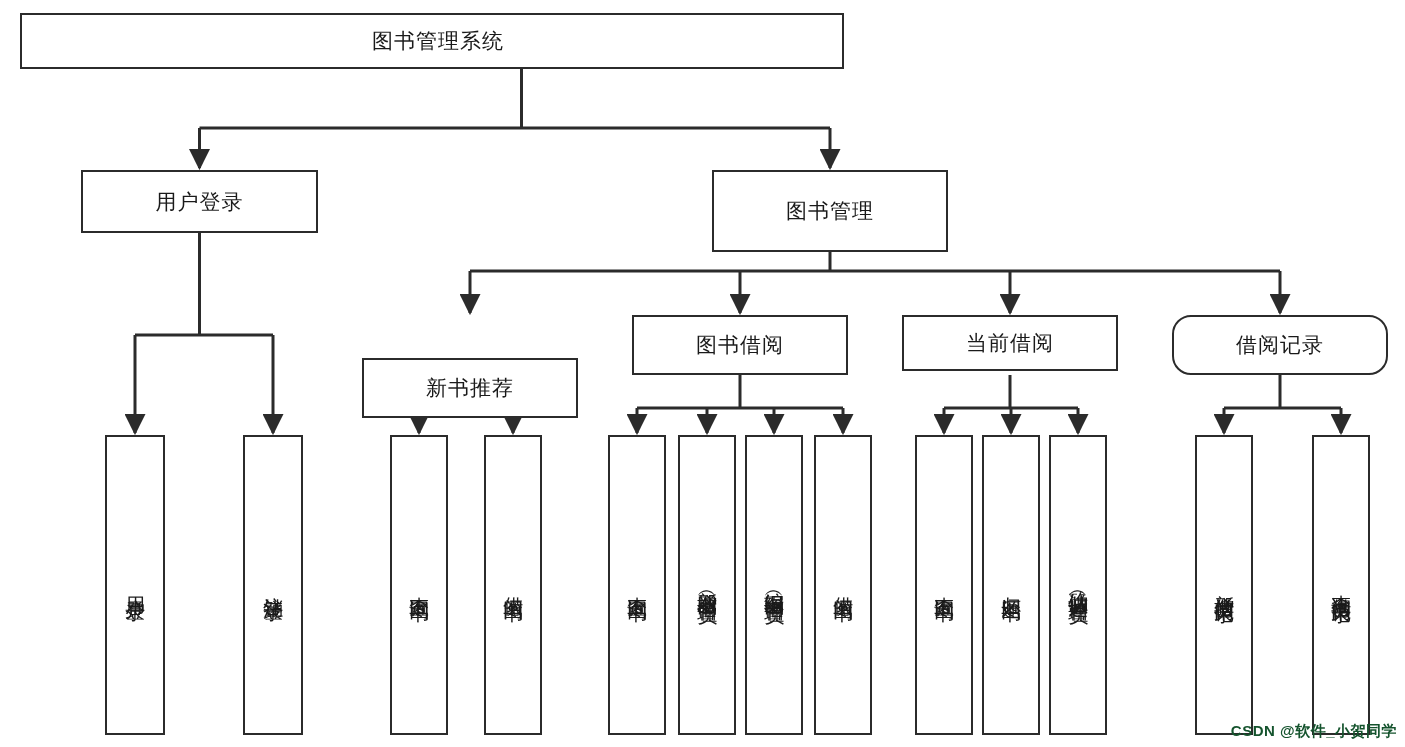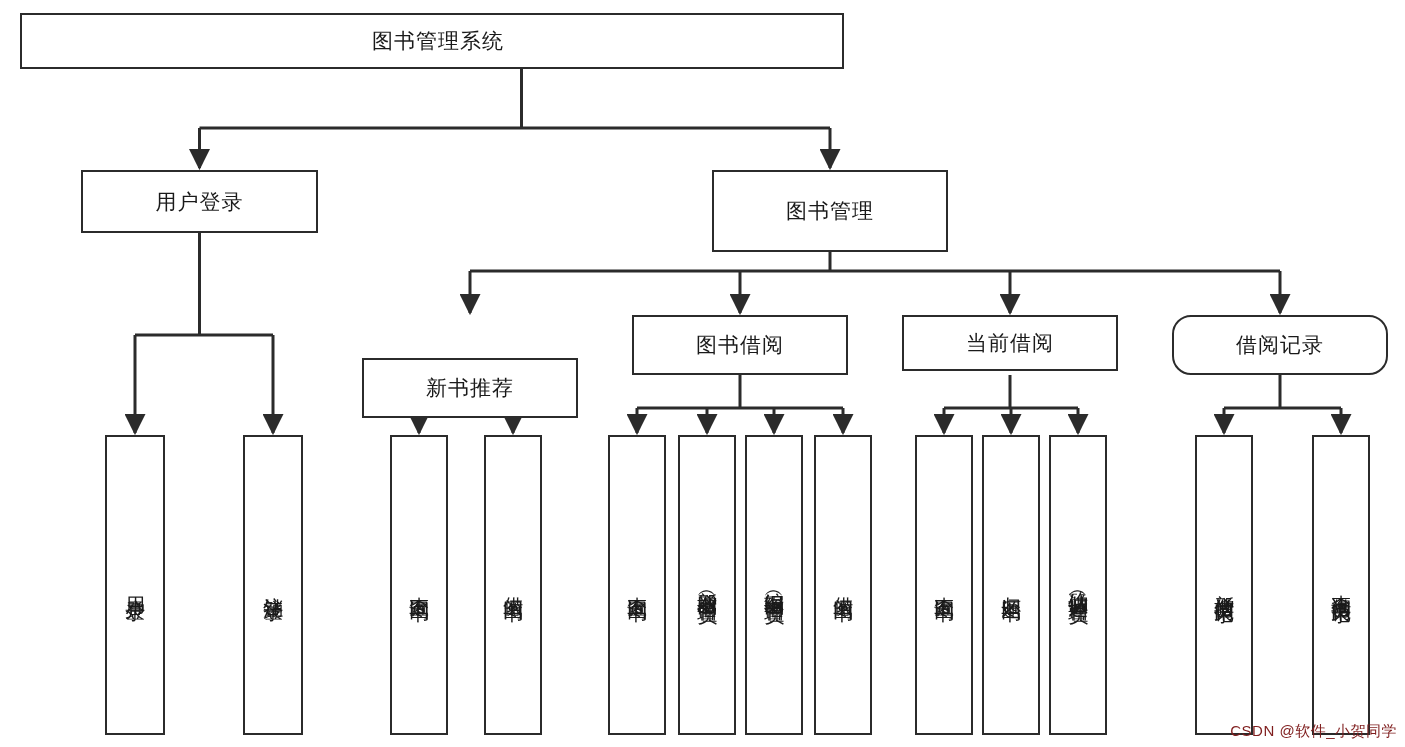--- a/index.html
+++ b/index.html
@@ -58,25 +58,26 @@
   }
   .node.vert .label {
     writing-mode: vertical-rl;
     text-orientation: upright;
   }
   #watermark {
     position: absolute;
     right: 8px;
     bottom: 6px;
     font-size: 15px;
-    color: #7f1d1d;
+    color: #14532d;
     letter-spacing: 0.5px;
     white-space: nowrap;
     z-index: 3;
     font-family: "Liberation Sans", "DejaVu Sans", sans-serif;
+    font-weight: bold;
   }
 </style>
 </head>
 <body>
 
 <div id="canvas">
 
   <svg id="edges" viewBox="0 0 1405 747" xmlns="http://www.w3.org/2000/svg">
     <defs>
       <marker id="arrow" viewBox="0 0 10 10" refX="9" refY="5" markerWidth="7" markerHeight="7" orient="auto-start-reverse">

